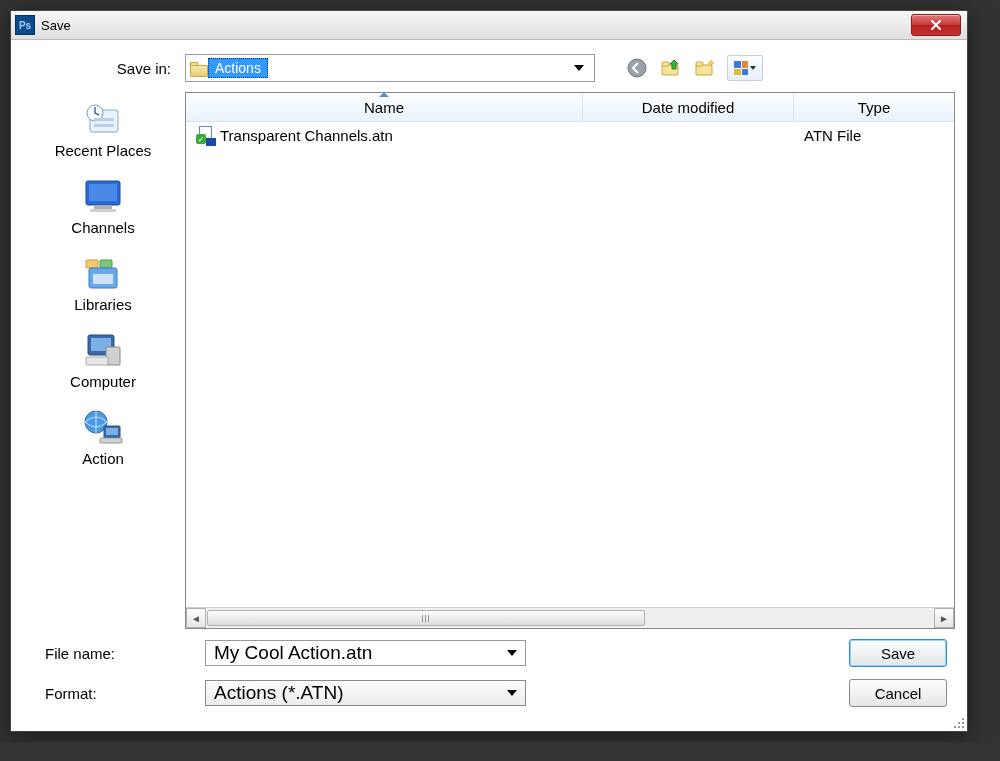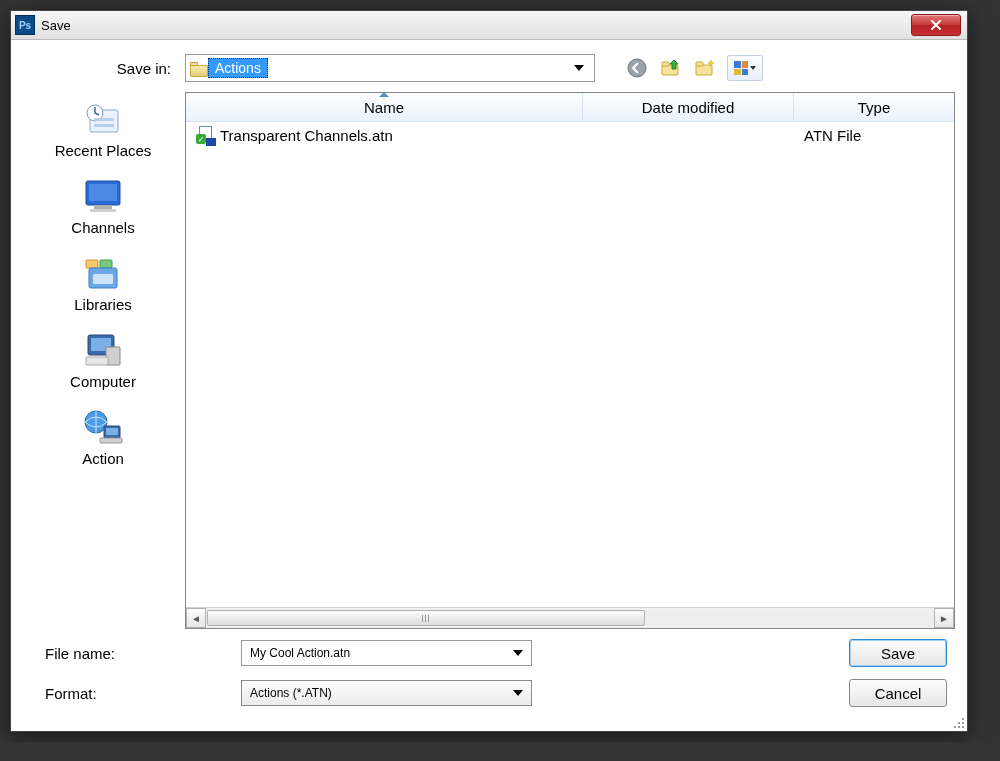--- a/index.html
+++ b/index.html
@@ -310,39 +310,38 @@
   .hscroll .thumb span { width:1px;height:7px;background:#999;}
 
   
   .bottom {
     padding:10px 12px 4px 12px;
   }
   .formrow {
     display:flex;
     align-items:center;
     margin-bottom:12px;
-    gap:22px;
+    gap:10px;
   }
   .formrow-label {
     width:150px;
     padding-left:14px;
     font-size:15px;
   }
   .combo {
     flex:1;
     max-width:420px;
     height:24px;
     border:1px solid #999;
     background:#fff;
     display:flex;
     align-items:center;
     padding:0 8px;
-    font-size:12px;
+    font-size:19px;
     position:relative;
-    margin-left:24px;
   }
   .combo .caret {
     position:absolute; right:8px; top:50%;
     transform:translateY(-50%);
     width:0;height:0;
     border-left:5px solid transparent;
     border-right:5px solid transparent;
     border-top:6px solid #000;
   }
   .combo.readonly {

